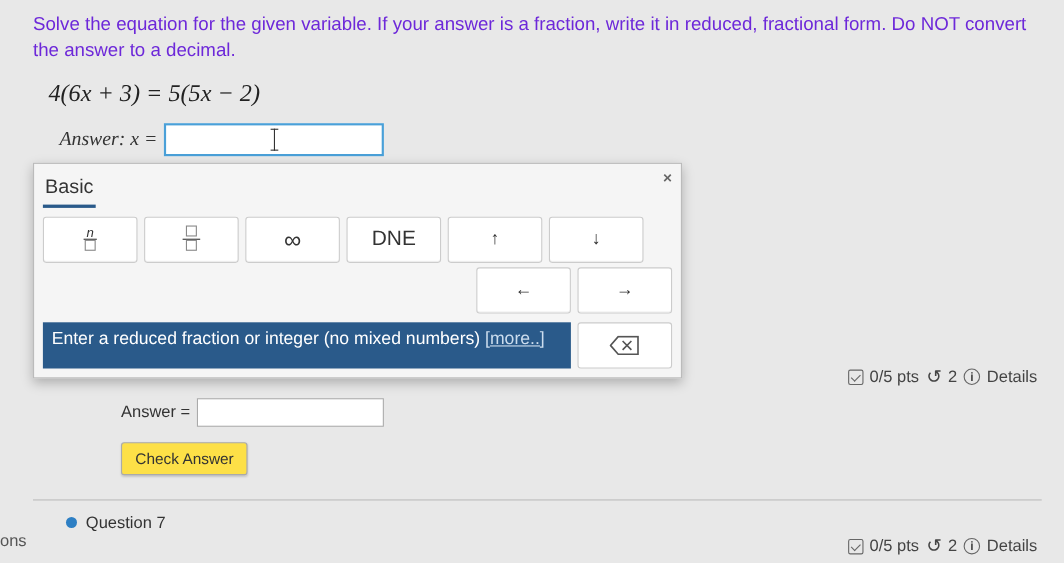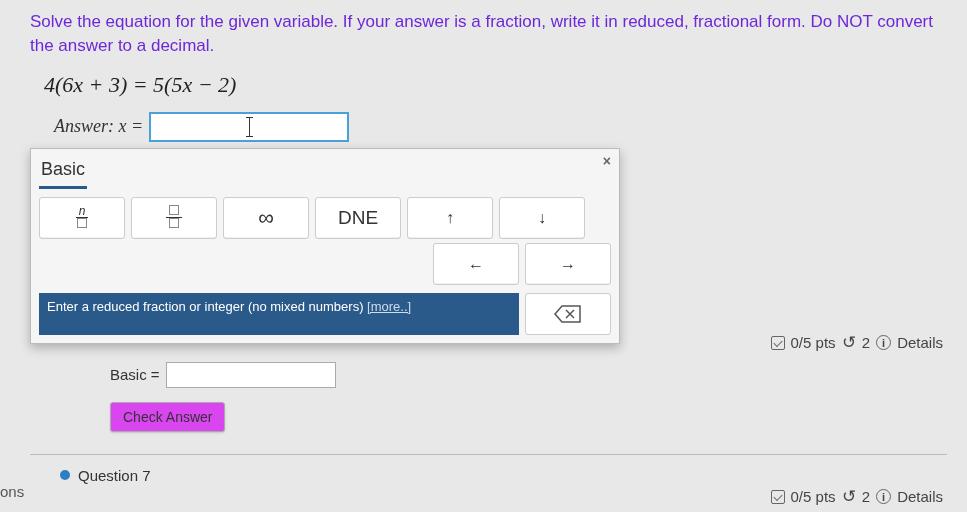--- a/index.html
+++ b/index.html
@@ -125,21 +125,21 @@
   .keypad-hint {
     display:flex;
     align-items:stretch;
     padding:0 8px 8px 8px;
     gap:6px;
   }
   .hint-box{
     flex:1;
     background:#2a5a8a;
     color:#fff;
-    font-size:13px;
+    font-size:16px;
     padding:6px 8px;
     line-height:1.3;
   }
   .hint-box a{color:#cde;text-decoration:underline;cursor:pointer;}
   .backspace-key{
     width:86px;height:42px;background:#fff;border:1px solid #ccc;border-radius:3px;
     display:flex;align-items:center;justify-content:center;cursor:pointer;
   }
 
   .lower-answer{
@@ -148,21 +148,21 @@
   }
   .lower-answer-label{
     font-size:15px;color:#333;margin-right:6px;
   }
   .lower-answer-input{
     width:170px;height:26px;border:1px solid #aaa;background:#fff;
   }
   .check-btn{
     margin:14px 0 0 80px;
     padding:6px 12px;
-    background:#d946ef;
+    background:#fde047;
     border:1px solid #aaa;
     border-radius:3px;
     font-size:14px;
     color:#333;
     cursor:pointer;
     box-shadow:0 1px 2px rgba(0,0,0,0.15);
   }
   .divider{
     margin:22px 0 0 0;
     border:none;border-top:1px solid #bbb;
@@ -248,21 +248,21 @@
       <div class="backspace-key">
         <svg width="28" height="18" viewBox="0 0 28 18">
           <path d="M8 1 L26 1 L26 17 L8 17 L1 9 Z" fill="none" stroke="#555" stroke-width="1.5"></path>
           <path d="M12 5 L20 13 M20 5 L12 13" stroke="#555" stroke-width="1.5"></path>
         </svg>
       </div>
     </div>
   </div>
 
   <div class="lower-answer">
-    <span class="lower-answer-label">Basic =</span>
+    <span class="lower-answer-label">Answer =</span>
     <input class="lower-answer-input" value="" style="">
   </div>
 
   <button class="check-btn">Check Answer</button>
 
   <hr class="divider">
 
   <div class="q-footer">
     <span class="q-dot"></span>
     <span>Question 7</span>

